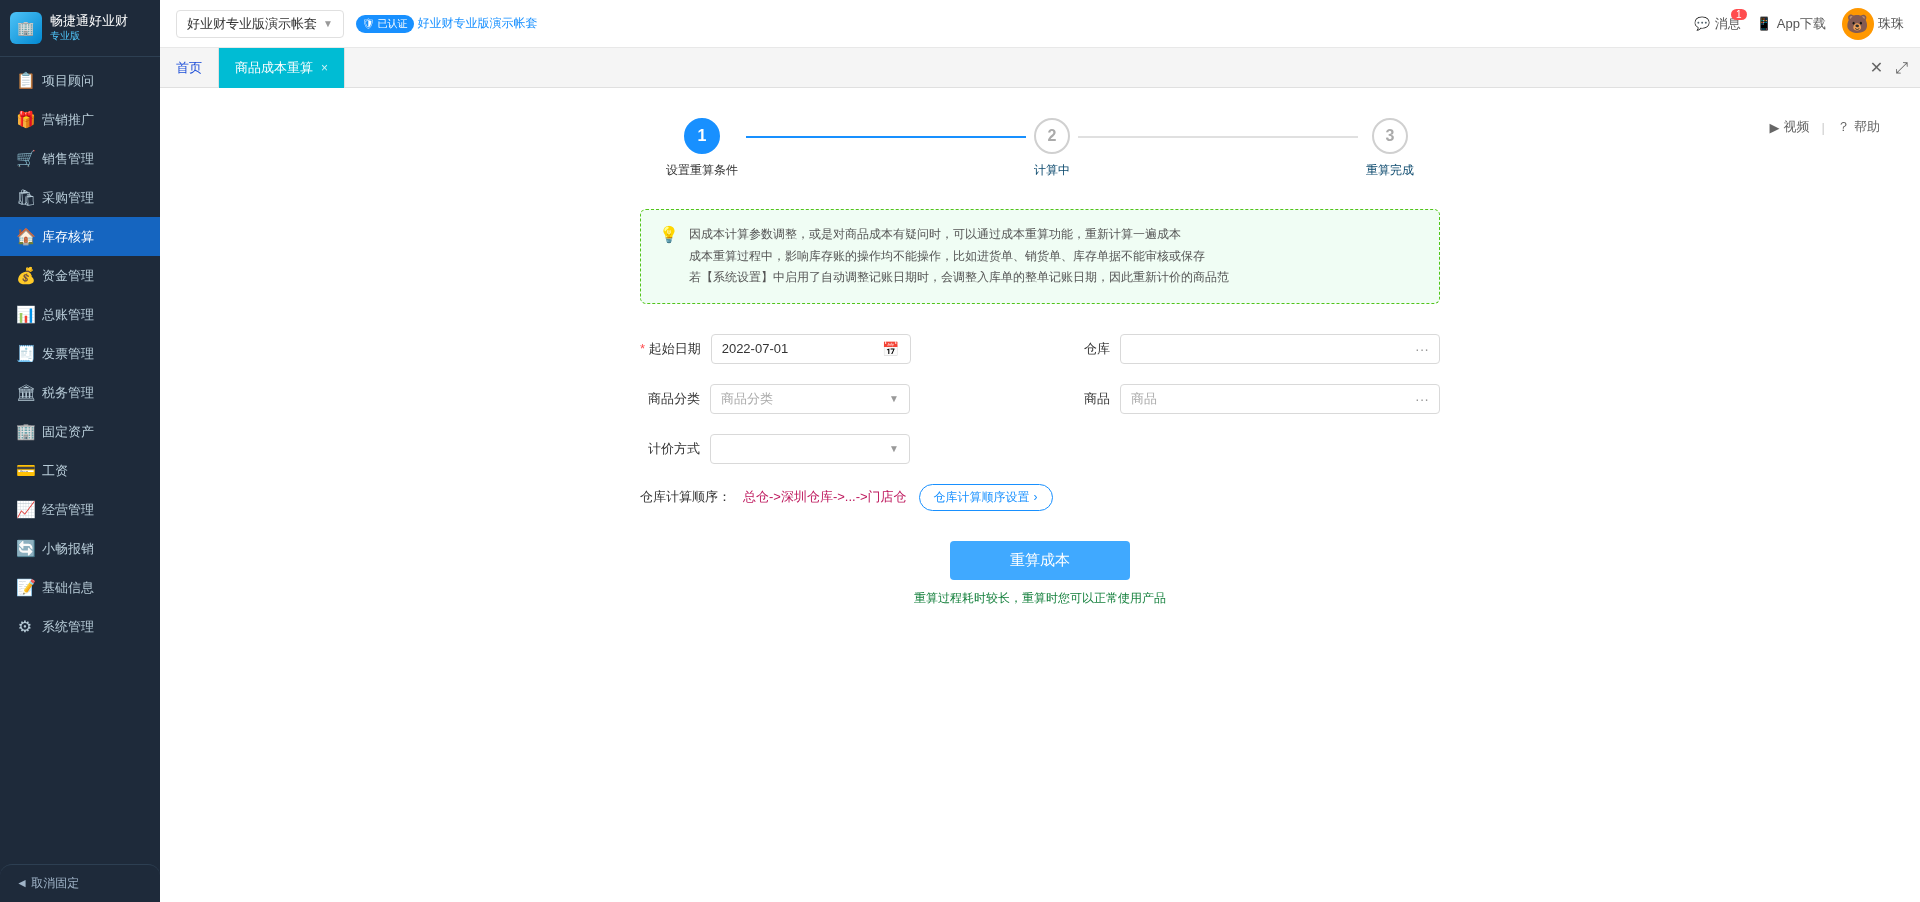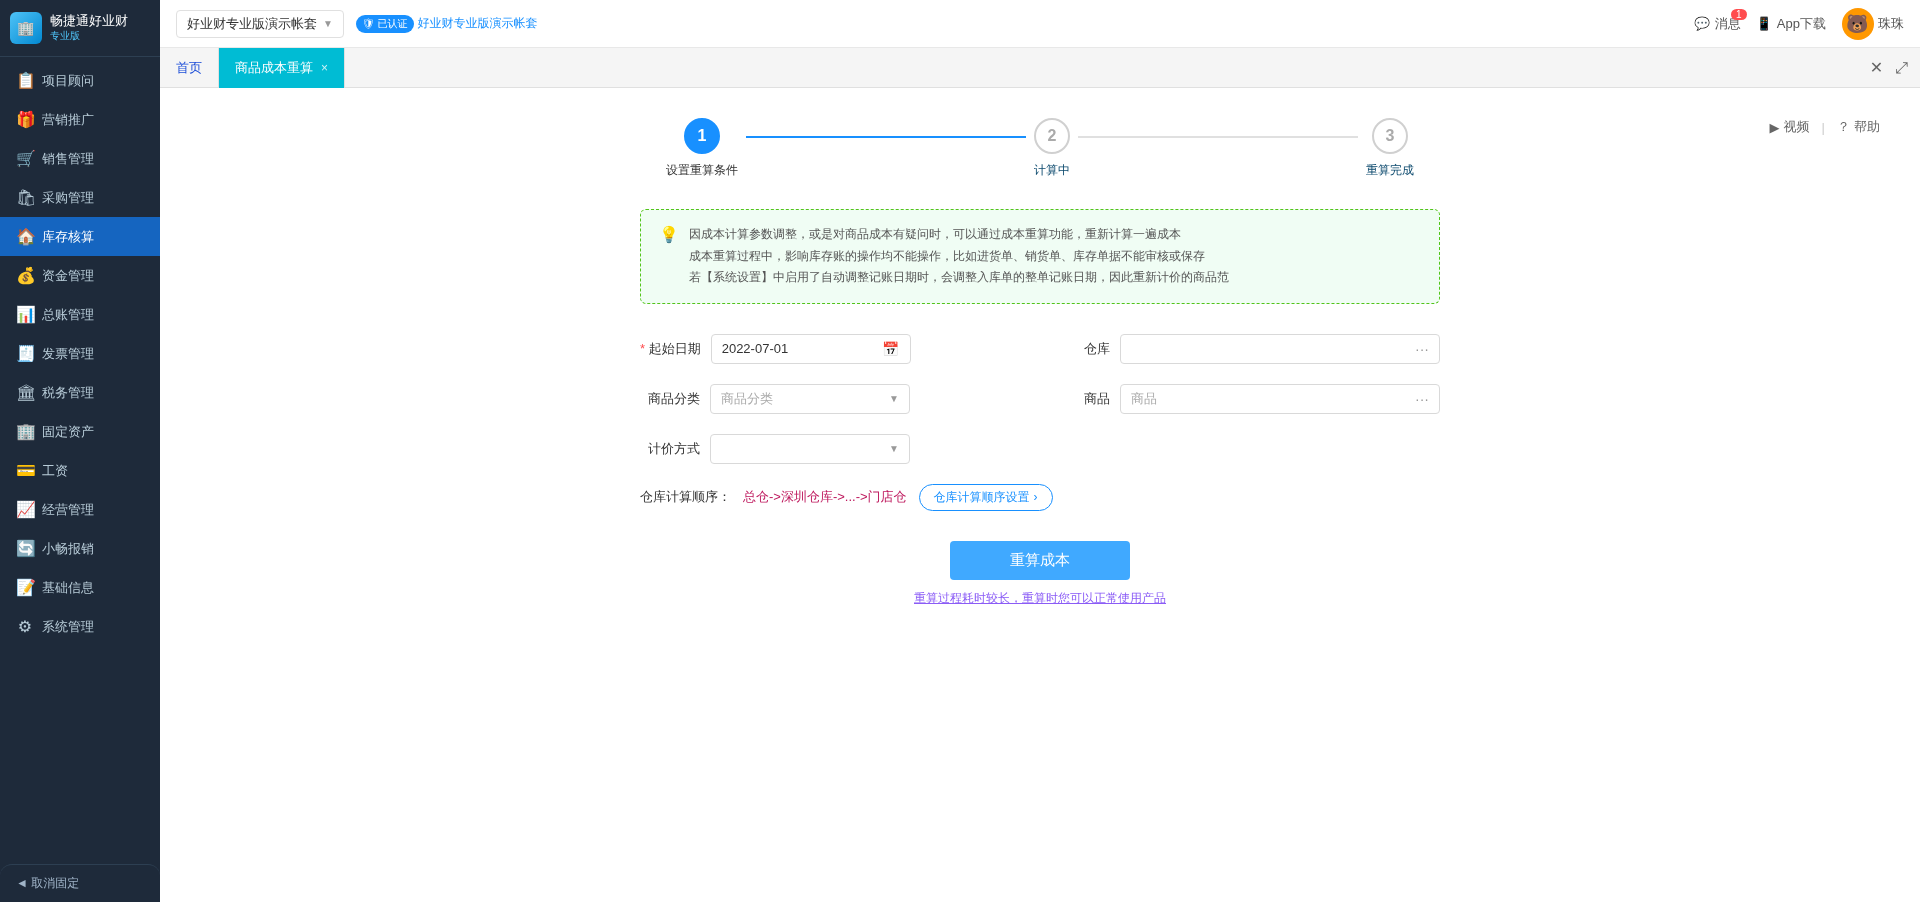--- a/index.html
+++ b/index.html
@@ -322,24 +322,23 @@
       background: #40a9ff;
       color: white;
       border: none;
       border-radius: 4px;
       padding: 10px 60px;
       font-size: 15px;
       cursor: pointer;
       font-family: inherit;
     }
     .submit-note {
-      color: #8b5cf6;
+      color: #15803d;
       font-size: 12px;
       margin-top: 10px;
-      text-decoration: underline;
     }
     .help-link {
       color: #666; font-size: 13px;
       display: flex; align-items: center; gap: 4px;
       cursor: pointer;
     }
 
     .dropdown-arrow { font-size: 10px; color: #999; }
   </style>
 </head>

